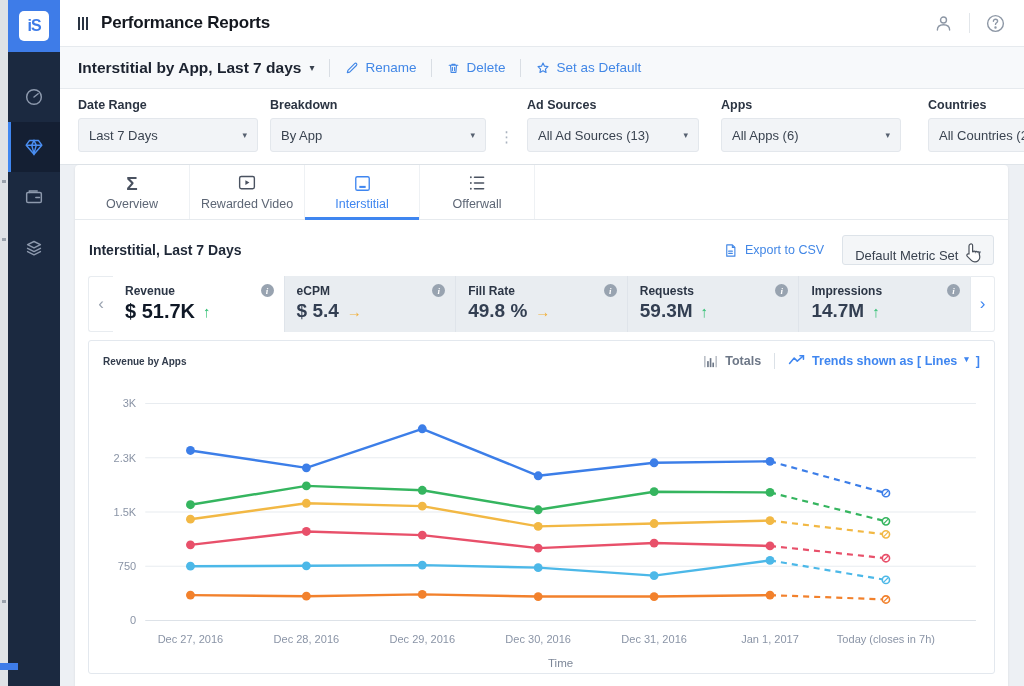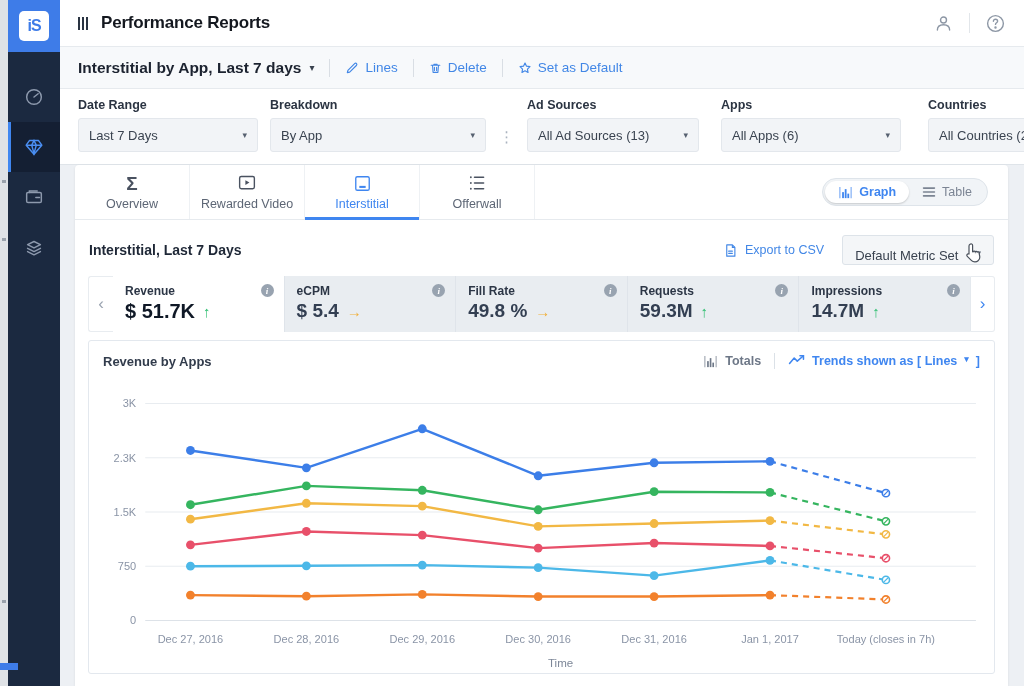--- a/index.html
+++ b/index.html
@@ -74,21 +74,21 @@
   .m-name { font-size:12px; font-weight:700; color:#2c3646; }
   .m-value { font-size:19px; font-weight:700; color:#333f52; margin-top:2px; display:flex; align-items:center; gap:8px; }
   .m-card.selected .m-value { color:#0f1826; font-size:20px; }
   .m-trend { font-size:15px; font-weight:400; }
   .trend-up { color:#2fbf71; }
   .trend-flat { color:#f0b03c; }
   .m-info { position:absolute; top:8px; right:10px; width:13px; height:13px; border-radius:50%; background:#98a3b0; color:#fff; font-size:9px; font-style:italic; font-weight:700; display:flex; align-items:center; justify-content:center; font-family:"Liberation Serif",serif; }
 
   .chart-panel { margin:8px 13px 0; border:1px solid #e3e8ee; border-radius:3px; background:#fff; }
   .chart-head { display:flex; align-items:center; padding:12px 14px 2px; }
-  .chart-title { font-size:13px; font-weight:700; color:#323c4c; }
+  .chart-title { font-size:10px; font-weight:700; color:#323c4c; }
   .chart-head-right { margin-left:auto; display:flex; align-items:center; }
   .totals-btn { display:flex; align-items:center; gap:7px; color:#6d7787; font-size:12.5px; font-weight:600; cursor:pointer; }
   .ch-sep { width:1px; height:16px; background:#dbe1e7; margin:0 13px; }
   .trends-btn { display:flex; align-items:flex-start; gap:7px; color:#3f86f0; font-size:12.5px; font-weight:600; cursor:pointer; }
   .trends-caret { font-size:9px; }
   #chart-svg { display:block; width:904px; height:300px; margin:2px auto 0; }
   .tick-label { font-size:11px; fill:#8a94a6; font-family:"Liberation Sans",sans-serif; }
   .axis-label { font-size:11.5px; fill:#7d8798; font-family:"Liberation Sans",sans-serif; }
 
   .cursor-pointer { position:absolute; left:963px; top:242px; z-index:50; pointer-events:none; }
@@ -162,21 +162,21 @@
   </div>
 
   <div class="reportbar">
     <span class="report-title">Interstitial by App, Last 7 days</span>
     <span class="report-caret">▾</span>
     <div class="rb-sep"></div>
     <div class="rb-action">
       <svg class="ic" width="14" height="14" viewBox="0 0 24 24" fill="none" stroke="currentColor" stroke-width="2">
         <path d="M4 20 l1-4 L16.5 4.5 c1-1 2.5-1 3.3.1 .8 1 .6 2.2-.3 3.1 L8 19 Z" stroke-linejoin="round"></path>
       </svg>
-      <span>Lines</span>
+      <span>Rename</span>
     </div>
     <div class="rb-sep"></div>
     <div class="rb-action">
       <svg class="ic" width="13" height="14" viewBox="0 0 24 24" fill="none" stroke="currentColor" stroke-width="2">
         <path d="M4 7 h16 M9 7 V5 h6 v2 M6.5 7 l1 13 h9 l1-13 M10 10.5 v6 M14 10.5 v6" stroke-linecap="round" stroke-linejoin="round"></path>
       </svg>
       <span>Delete</span>
     </div>
     <div class="rb-sep"></div>
     <div class="rb-action">
@@ -257,39 +257,20 @@
             <svg class="ic" width="20" height="18" viewBox="0 0 24 22" fill="none" stroke="currentColor" stroke-width="2" stroke-linecap="round">
               <circle cx="4.5" cy="4" r="1.1" fill="currentColor" stroke="none"></circle>
                 <path d="M9 4 h11"></path>
               <circle cx="4.5" cy="11" r="1.1" fill="currentColor" stroke="none"></circle>
                 <path d="M9 11 h11"></path>
               <circle cx="4.5" cy="18" r="1.1" fill="currentColor" stroke="none"></circle>
                 <path d="M9 18 h11"></path>
             </svg>
           </span>
           <span>Offerwall</span>
-        </div>
-        <div class="toggle-wrap">
-          <div class="toggle">
-            <div class="tg-seg sel">
-              <svg class="ic" width="15" height="13" viewBox="0 0 20 17" fill="none" stroke="currentColor" stroke-width="1.5">
-                <path d="M2.5 1 v15 M17.5 1 v15" opacity="0.7"></path>
-                  <rect x="5.5" y="8" width="2.4" height="8" fill="currentColor" stroke="none"></rect>
-                  <rect x="9" y="4" width="2.4" height="12" fill="currentColor" stroke="none"></rect>
-                  <rect x="12.5" y="10" width="2.4" height="6" fill="currentColor" stroke="none"></rect>
-              </svg>
-              <span>Graph</span>
-            </div>
-            <div class="tg-seg">
-              <svg class="ic" width="14" height="12" viewBox="0 0 18 14" fill="none" stroke="currentColor" stroke-width="2" stroke-linecap="round">
-                <path d="M2 2 h14 M2 7 h14 M2 12 h14"></path>
-              </svg>
-              <span>Table</span>
-            </div>
-          </div>
         </div>
       </div>
 
       <div class="section-row">
         <div class="section-title">Interstitial, Last 7 Days</div>
         <div class="section-right">
           <div class="export-link">
             <svg class="ic" width="15" height="15" viewBox="0 0 24 24" fill="none" stroke="currentColor" stroke-width="1.8">
               <path d="M6 3 h9 l4 4 v14 h-13 Z" stroke-linejoin="round"></path>
                 <path d="M15 3 v4 h4"></path>

